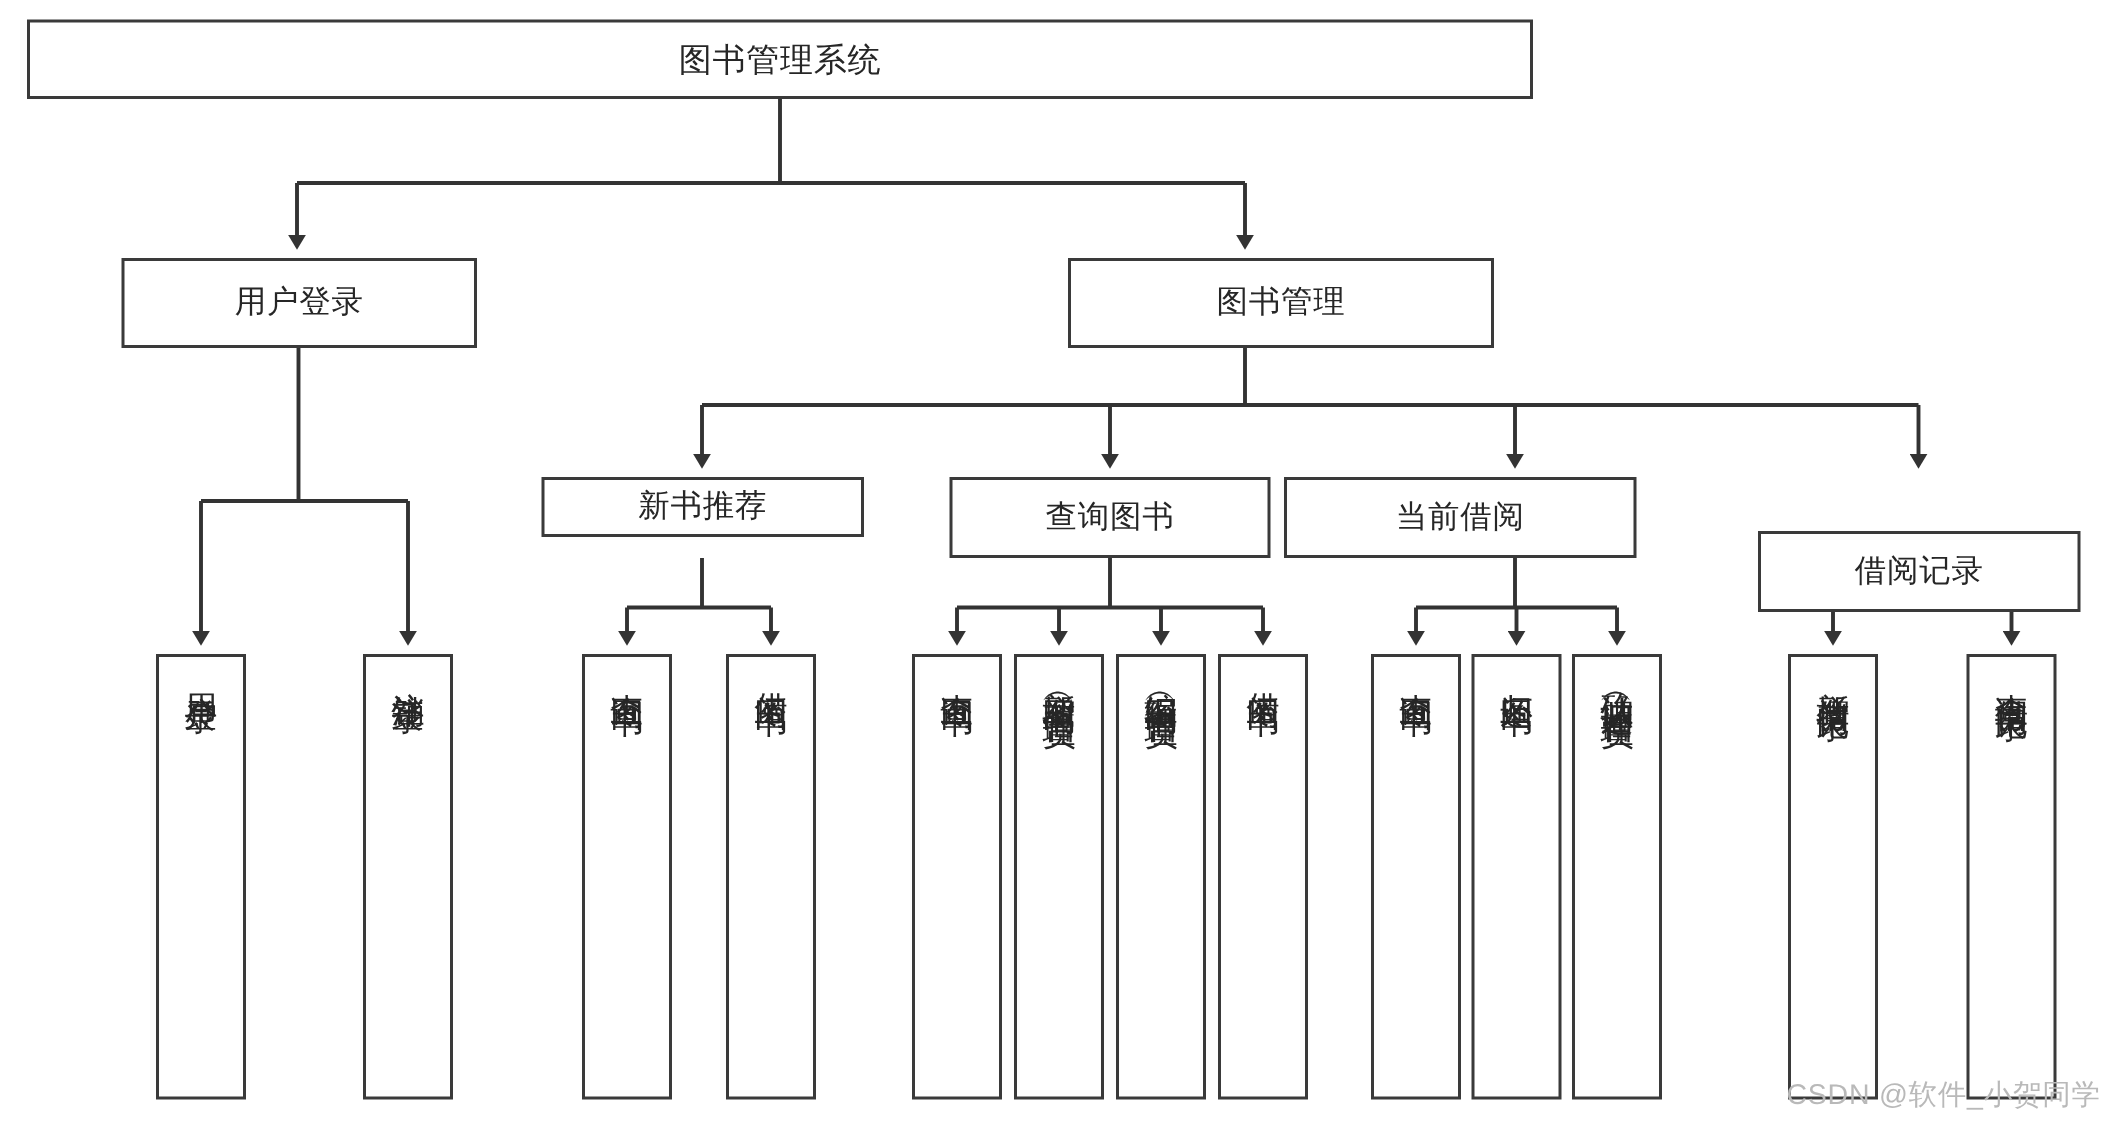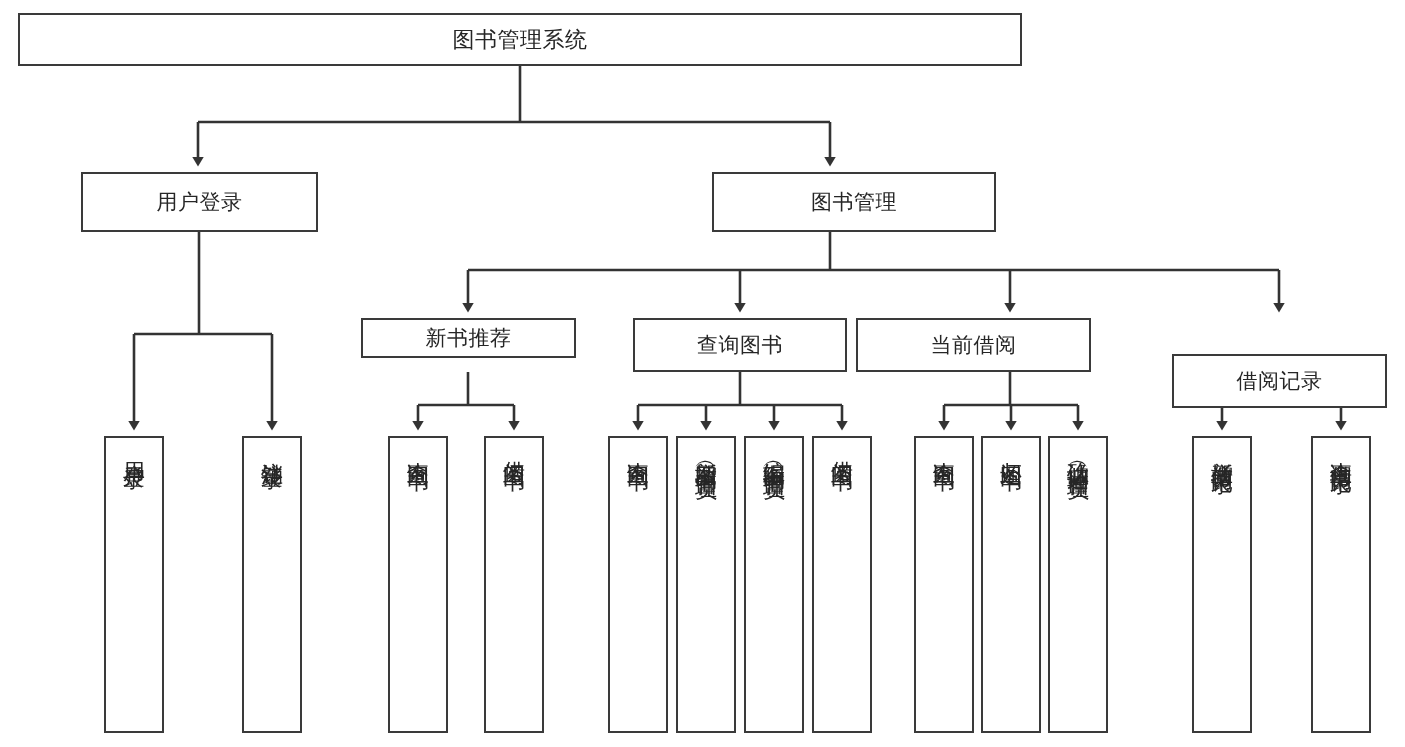--- a/index.html
+++ b/index.html
@@ -190,14 +190,15 @@
     <span class="node-label">确认归还（管理员）</span>
   </div>
 
   <div class="node vert" style="left:1192px; top:436px; width:60px; height:297px;">
     <span class="node-label">新增借阅记录</span>
   </div>
   <div class="node vert" style="left:1311px; top:436px; width:60px; height:297px;">
     <span class="node-label">查询借阅记录</span>
   </div>
 
+  <div class="watermark" style="left:1191px; top:717px;">CSDN @软件_小贺同学</div>
 
 </div>
 
 </body></html>

